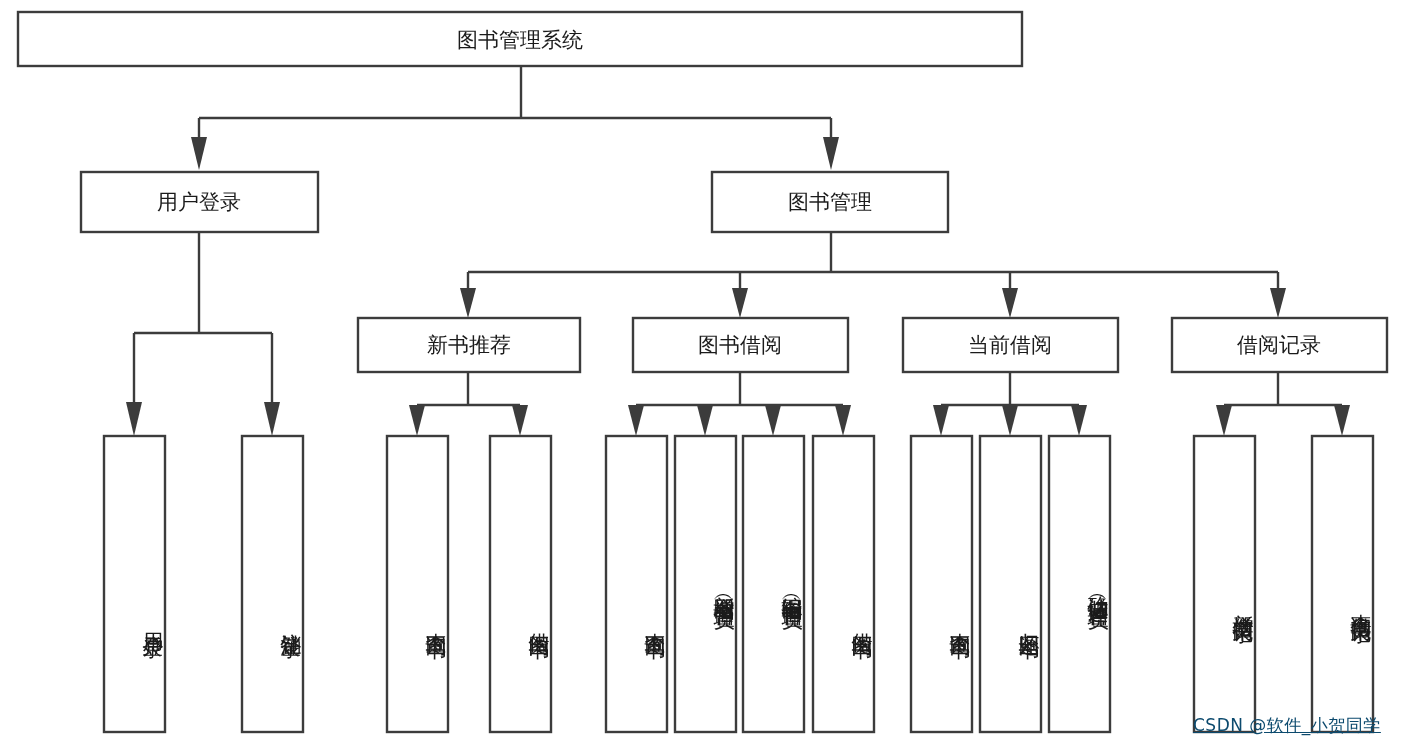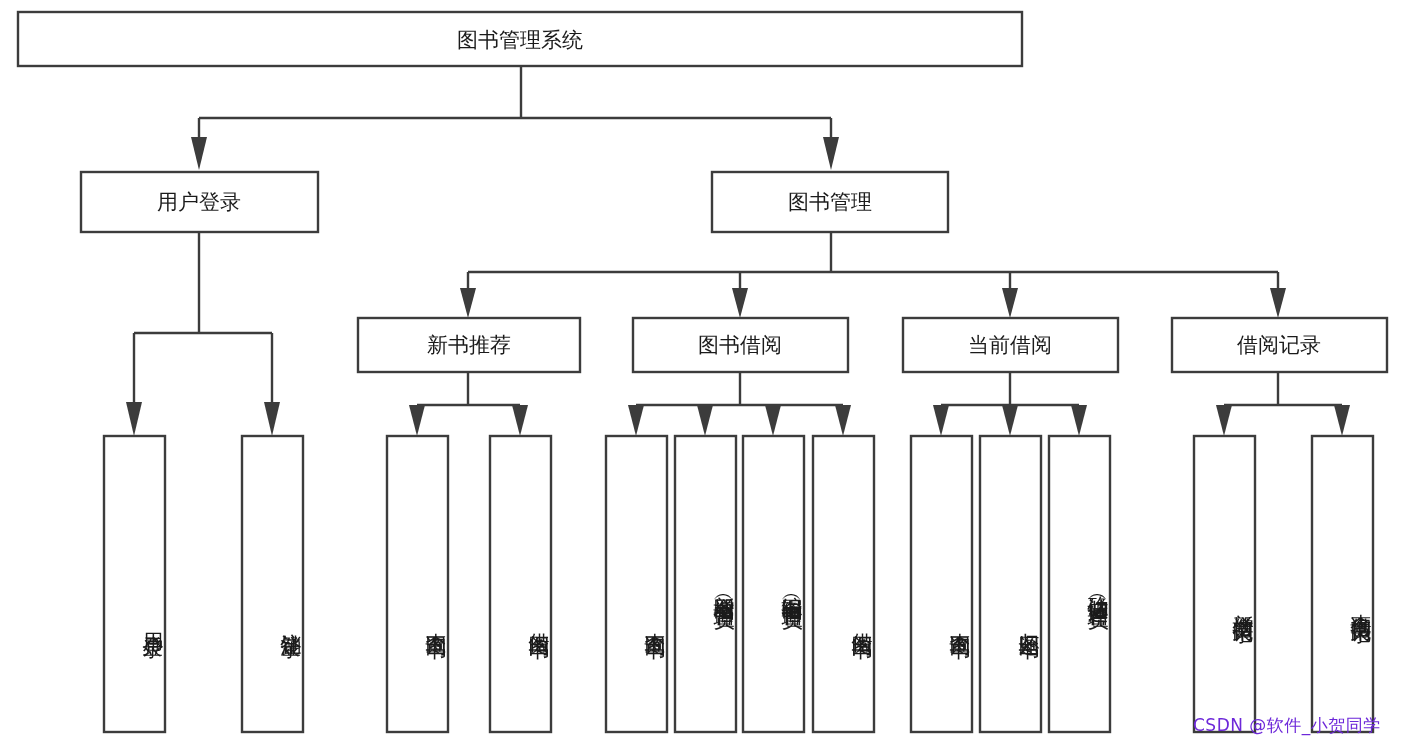--- a/index.html
+++ b/index.html
@@ -59,23 +59,24 @@
     white-space: nowrap;
     display: flex;
     align-items: flex-start;
     justify-content: center;
     pointer-events: none;
   }
   .watermark {
     position: absolute;
     font-family: "DejaVu Sans", "Liberation Sans", sans-serif;
     font-size: 17px;
-    color: #6d28d9;
+    color: #0c4a6e;
     white-space: nowrap;
     letter-spacing: 0.5px;
+    text-decoration: underline;
   }
 </style>
 </head>
 <body>
 
 <div id="diagram-root">
 
   <svg id="tree-svg" viewBox="0 0 1405 747">
     <defs></defs>
 

